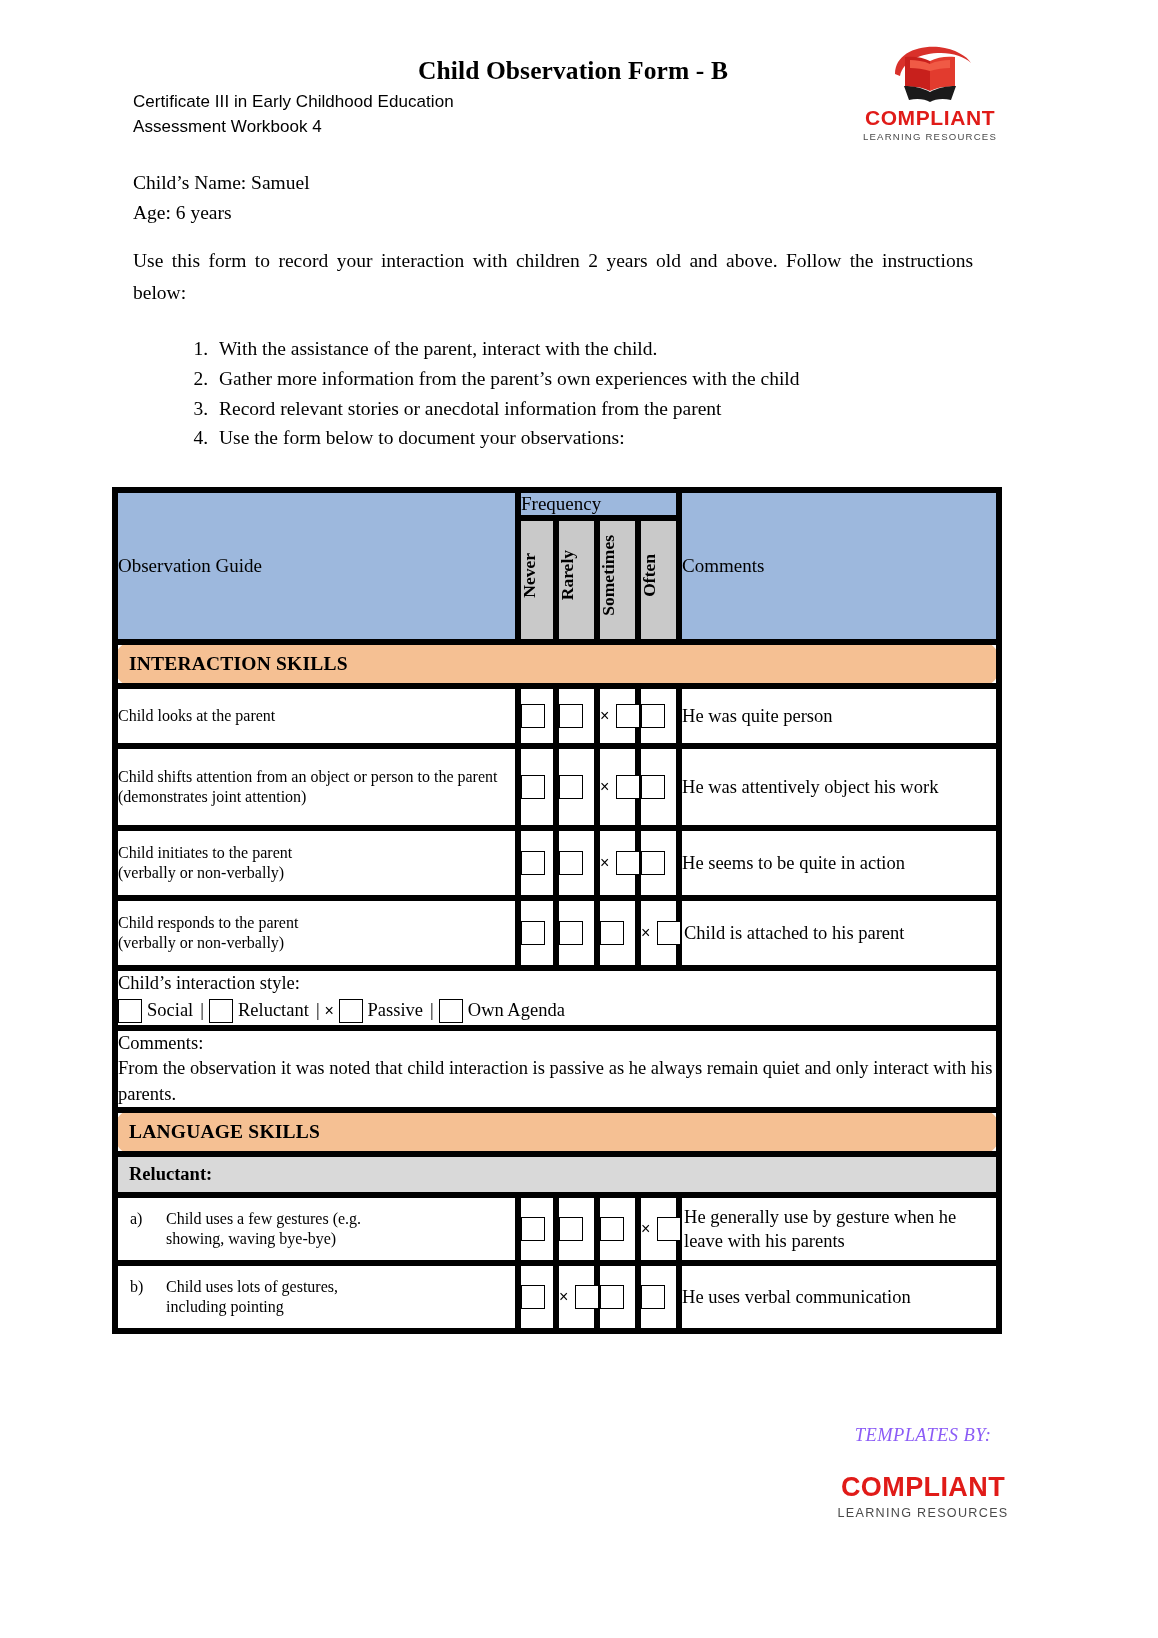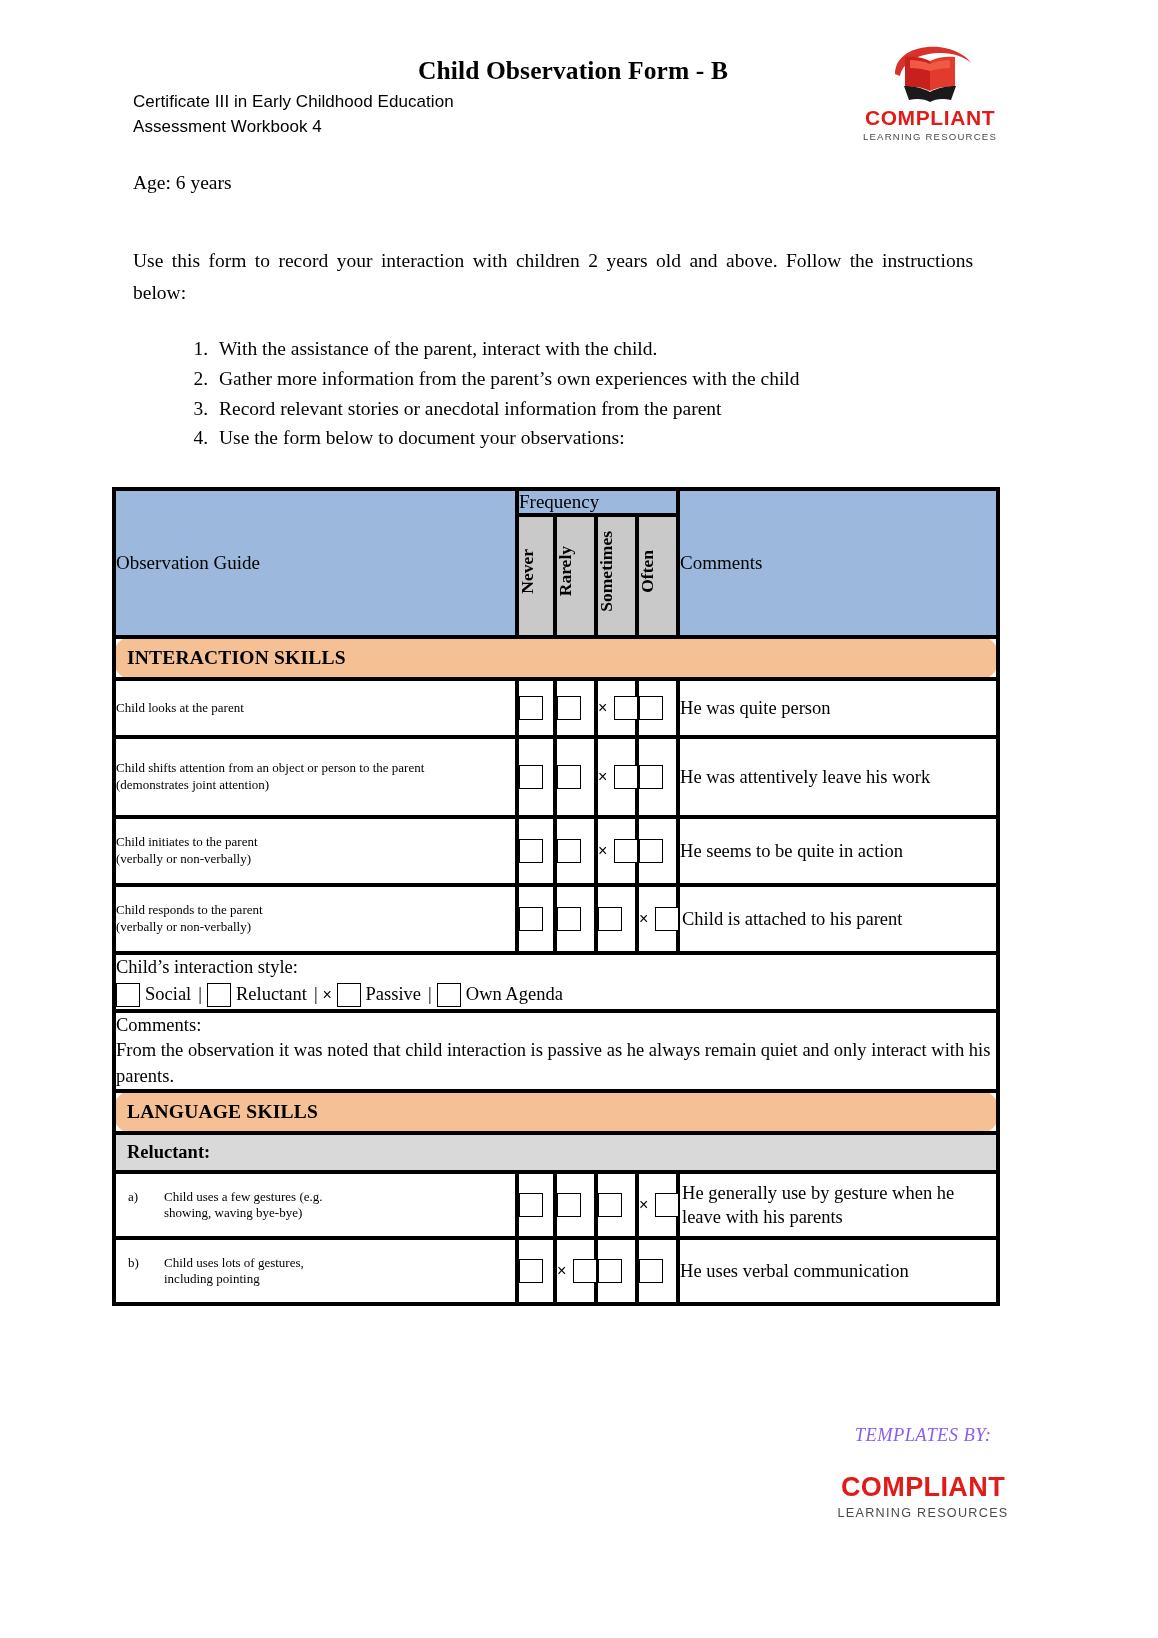--- a/index.html
+++ b/index.html
@@ -121,21 +121,21 @@
   .obs-table {
     position: absolute;
     left: 112px;
     top: 487px;
     width: 884px;
     border-collapse: collapse;
     table-layout: fixed;
     font-size: 18px;
   }
   .obs-table td, .obs-table th {
-    border: 4px solid #000000;
+    border: 6px solid #000000;
     padding: 0;
     vertical-align: middle;
     font-weight: normal;
     text-align: left;
     margin-top: 28px;
   }
 
   .hdr-blue { background: #9db8dd; }
 
   .cell-guide {
@@ -185,21 +185,21 @@
   }
   .subsection-band td {
     background: #d9d9d9;
     font-weight: bold;
     font-size: 18.5px;
     padding: 7px 0 7px 11px;
   }
 
   .obs-item {
     padding: 7px 8px 8px 11px;
-    font-size: 13px;
+    font-size: 16px;
     line-height: 1.28;
     text-align: justify;
     text-justify: inter-word;
     vertical-align: middle;
     border-radius: 7px;
   }
 
   .obs-item ol.alpha {
     margin: 0;
     padding-left: 48px;
@@ -329,20 +329,21 @@
         <path d="M75 20 C69 17, 61 16, 55 16 L55 24 C61 24, 69 25, 75 27 Z" fill="#f05a45"></path>
         <path d="M75 20 C81 17, 89 16, 95 16 L95 24 C89 24, 81 25, 75 27 Z" fill="#f05a45"></path>
         <path d="M49 42 C58 42, 68 44, 75 48 C82 44, 92 42, 101 42 L96 56 C88 54, 80 55, 75 58 C70 55, 62 54, 54 56 Z" fill="#1a1a1a"></path>
       </svg>
     </div>
     <div class="logo-word">COMPLIANT</div>
     <div class="logo-sub">LEARNING RESOURCES</div>
   </div>
 
   <div class="child-info">
+    <div>Child’s Name: Samuel</div>
     <div>Age: 6 years</div>
   </div>
 
   <div class="intro">Use this form to record your interaction with children 2 years old and above. Follow the instructions below:</div>
 
   <div class="steps">
     <ol>
       <li>With the assistance of the parent, interact with the child.</li>
       <li>Gather more information from the parent’s own experiences with the child</li>
       <li>Record relevant stories or anecdotal information from the parent</li>
@@ -385,21 +386,21 @@
         <td class="cb-cell"><span class="cbox"></span></td>
         <td class="cmt-cell">He was quite person</td>
       </tr>
 
       <tr>
         <td class="obs-item" style="height:76px"><span>Child shifts attention from an object or person to the parent</span><br><span>(demonstrates joint attention)</span></td>
         <td class="cb-cell"><span class="cbox"></span></td>
         <td class="cb-cell"><span class="cbox"></span></td>
         <td class="cb-cell overflow marked"><span class="xmark">×</span><span class="cbox shifted"></span></td>
         <td class="cb-cell"><span class="cbox"></span></td>
-        <td class="cmt-cell">He was attentively leave his work</td>
+        <td class="cmt-cell">He was attentively object his work</td>
       </tr>
 
       <tr>
         <td class="obs-item" style="height:64px"><span>Child initiates to the parent</span><br><span>(verbally or non-verbally)</span></td>
         <td class="cb-cell"><span class="cbox"></span></td>
         <td class="cb-cell"><span class="cbox"></span></td>
         <td class="cb-cell overflow marked"><span class="xmark">×</span><span class="cbox shifted"></span></td>
         <td class="cb-cell"><span class="cbox"></span></td>
         <td class="cmt-cell">He seems to be quite in action</td>
       </tr>

